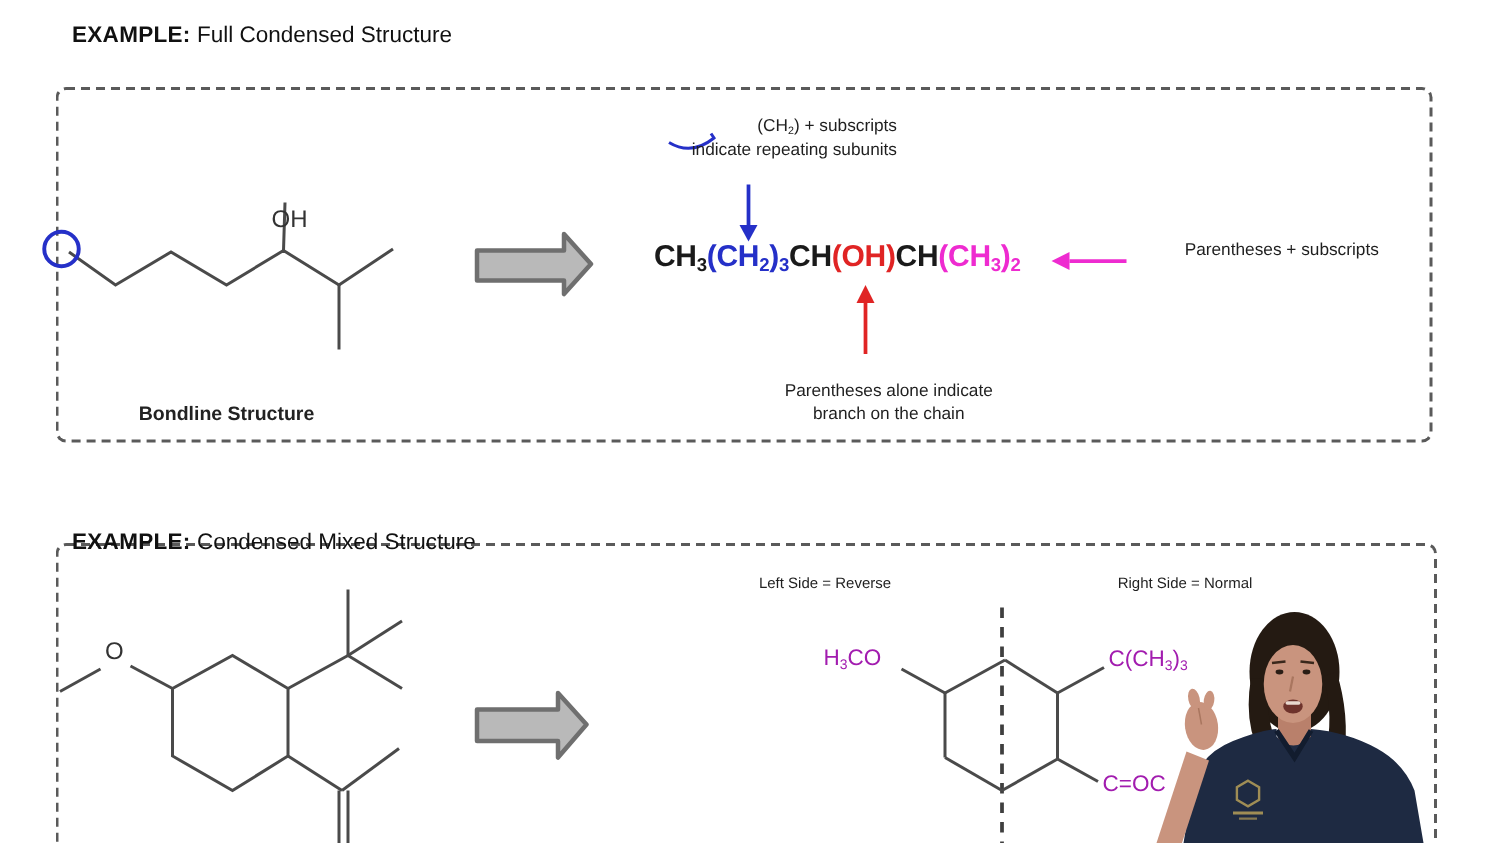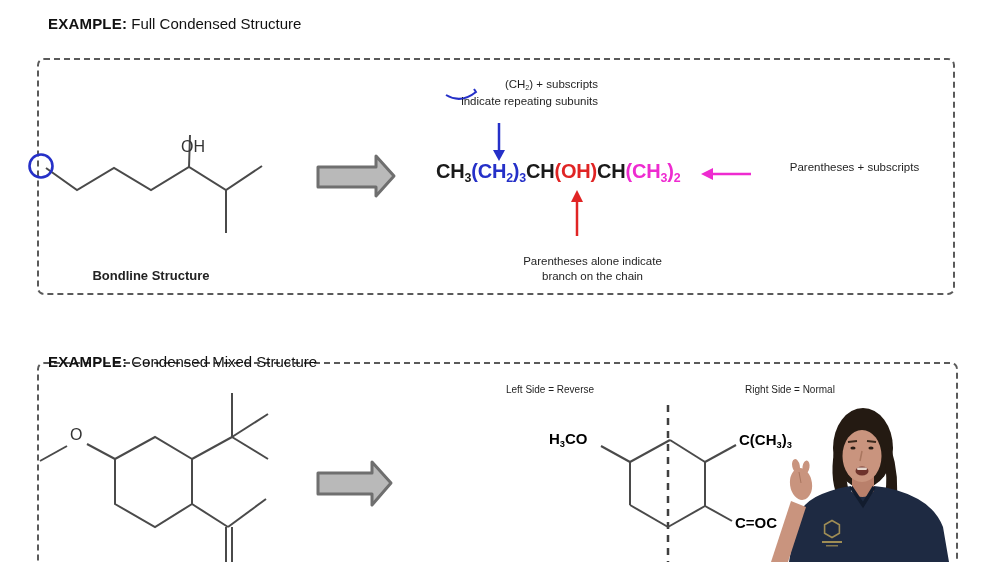--- a/index.html
+++ b/index.html
@@ -9,21 +9,21 @@
   }
   .abs{position:absolute;}
   .dashedbox{
     position:absolute;border:2px dashed #5a5a5a;border-radius:7px;background:transparent;z-index:1;
   }
   .ttl{font-size:15px;color:#111;white-space:nowrap;z-index:3;}
   .ttl b{font-weight:700;letter-spacing:.2px;}
   .ann{font-size:11.5px;color:#1f1f1f;text-align:center;line-height:1.32;z-index:3;}
   .sidelabel{font-size:10px;color:#1f1f1f;text-align:center;z-index:3;white-space:nowrap;}
   .formula{font-size:20px;font-weight:700;white-space:nowrap;z-index:3;letter-spacing:-0.2px;}
-  .chemlbl{font-size:15px;font-weight:700;color:#000000;white-space:nowrap;z-index:3;}
+  .chemlbl{font-size:15px;font-weight:400;color:#a21caf;white-space:nowrap;z-index:3;}
   .ohlbl{font-size:16px;color:#333;z-index:3;}
   .caption{font-size:13px;font-weight:700;color:#222;text-align:center;z-index:3;margin-top:15px;}
   .sub{font-size:0.62em;vertical-align:-0.30em;}
   svg{position:absolute;left:0;top:0;}
   #overlay{z-index:2;pointer-events:none;}
   #presenter-svg{z-index:4;pointer-events:none;}
 </style>
 </head>
 <body>
 

